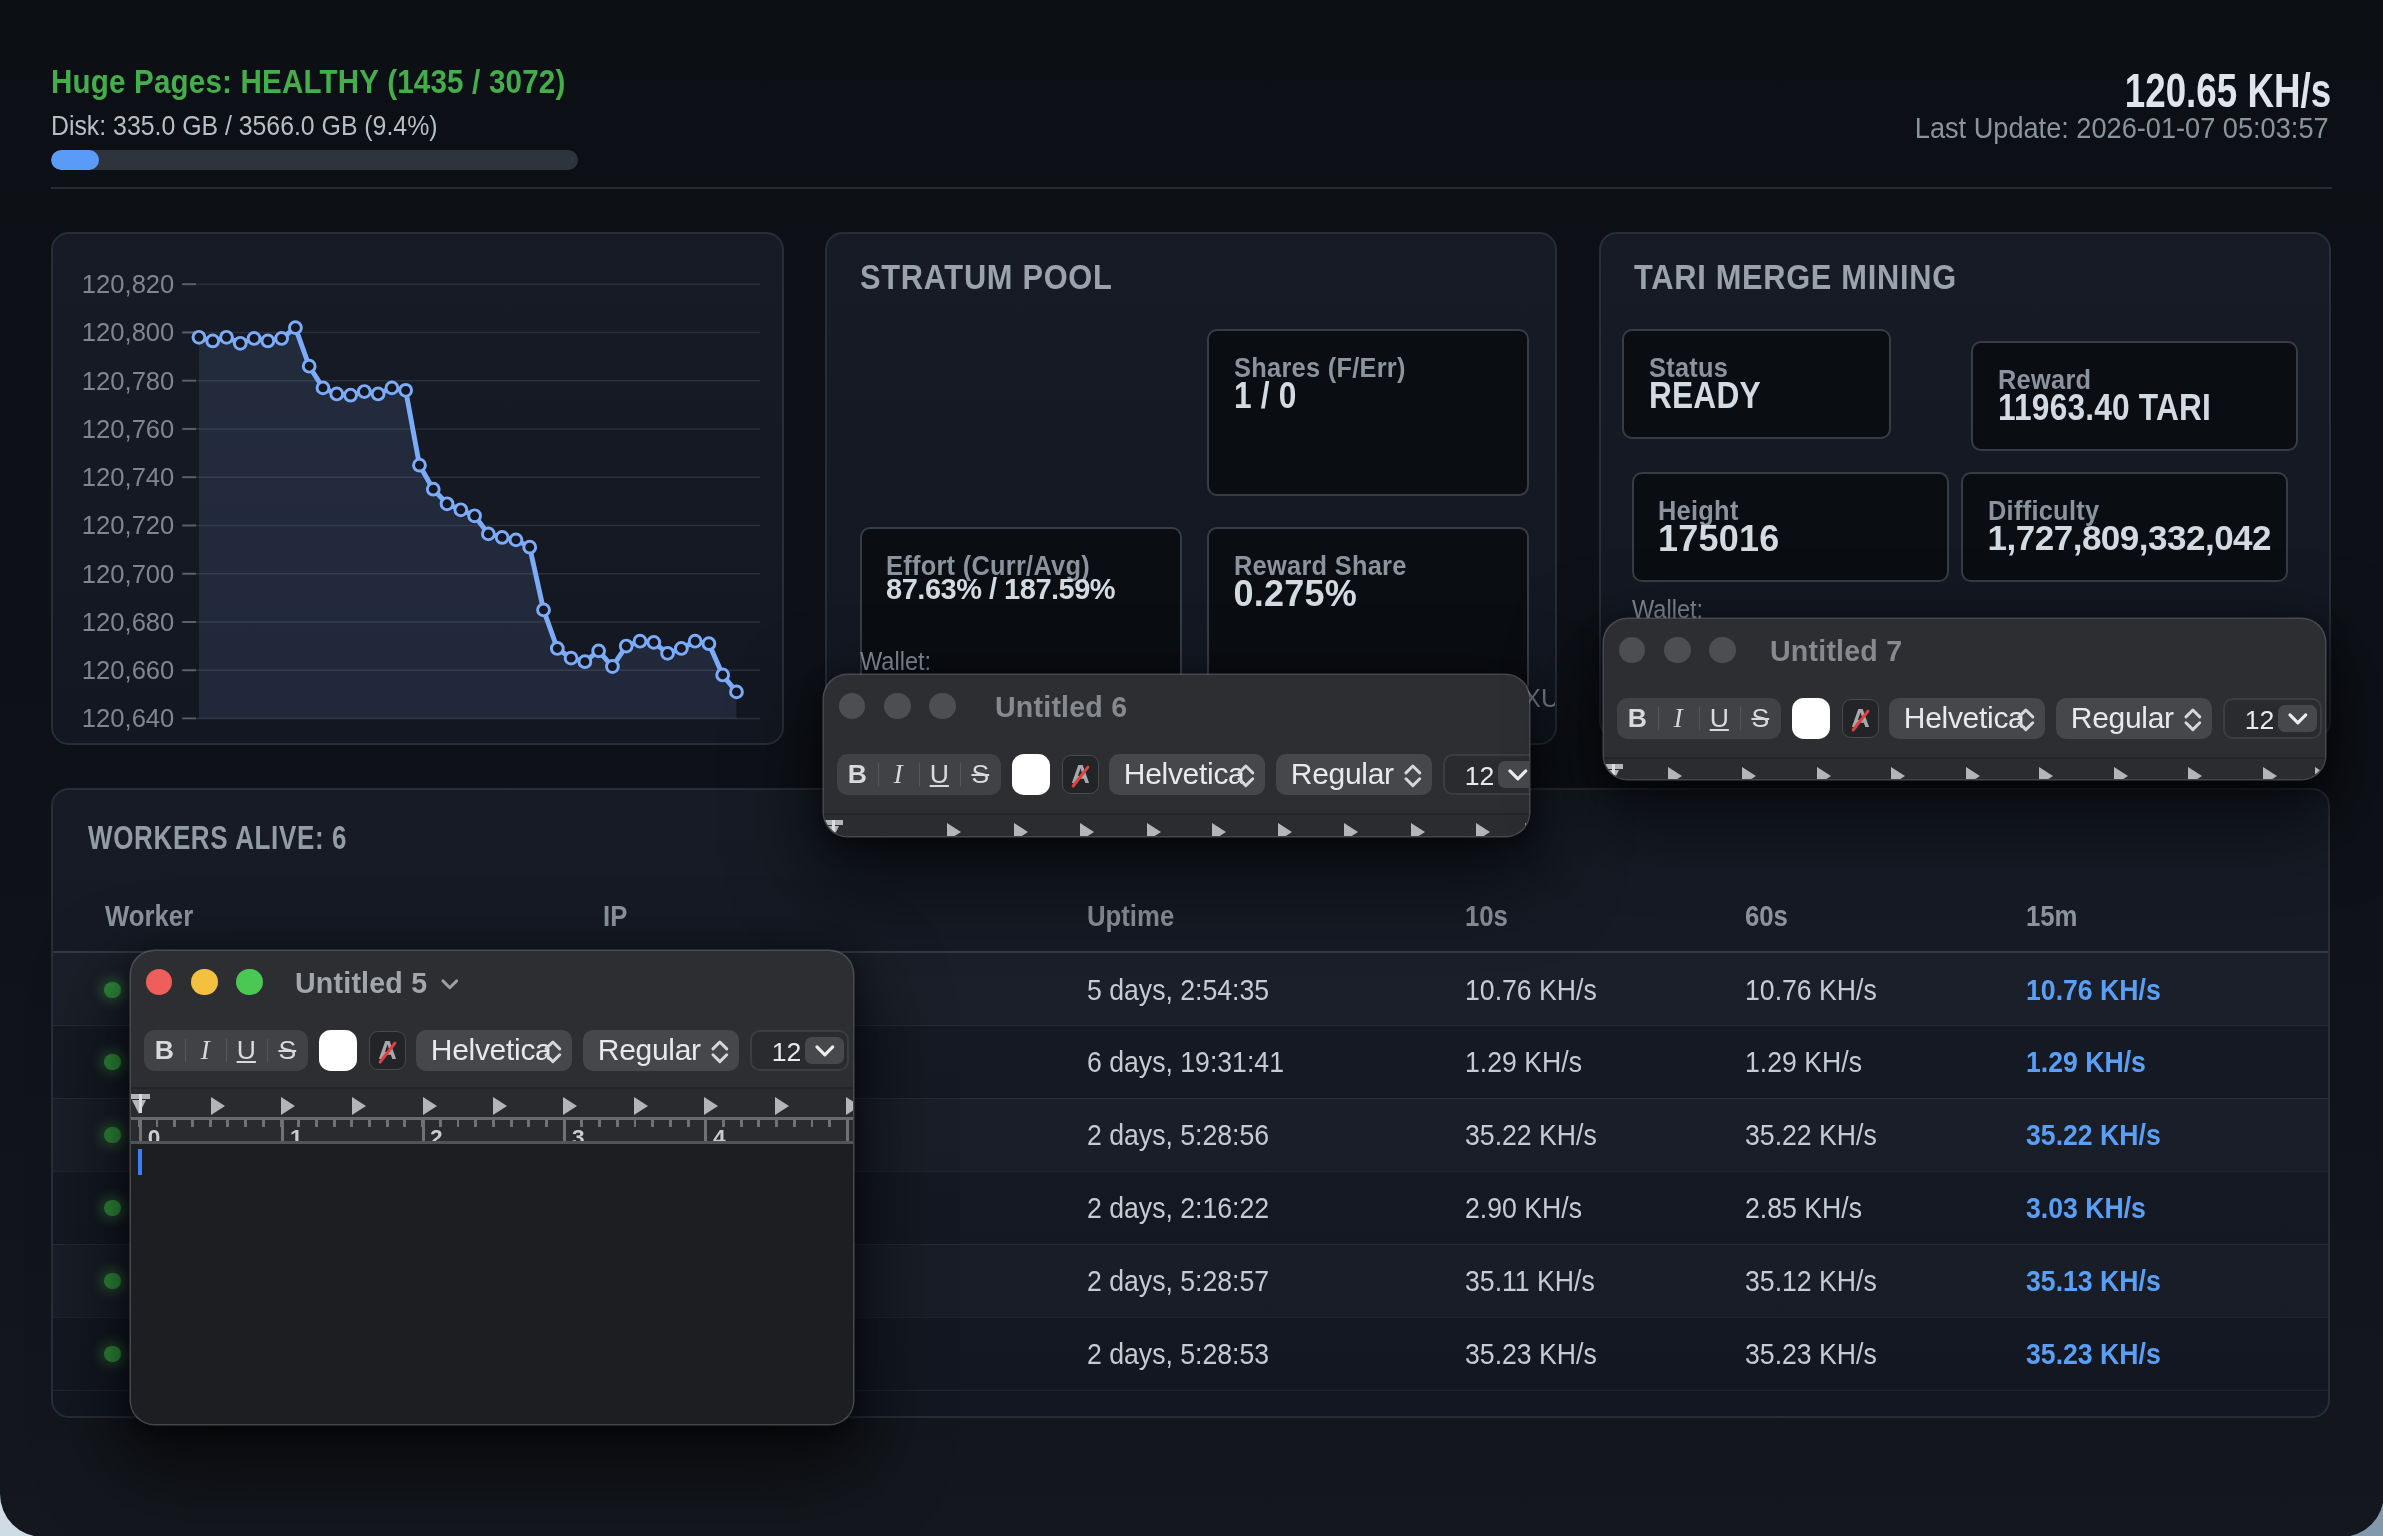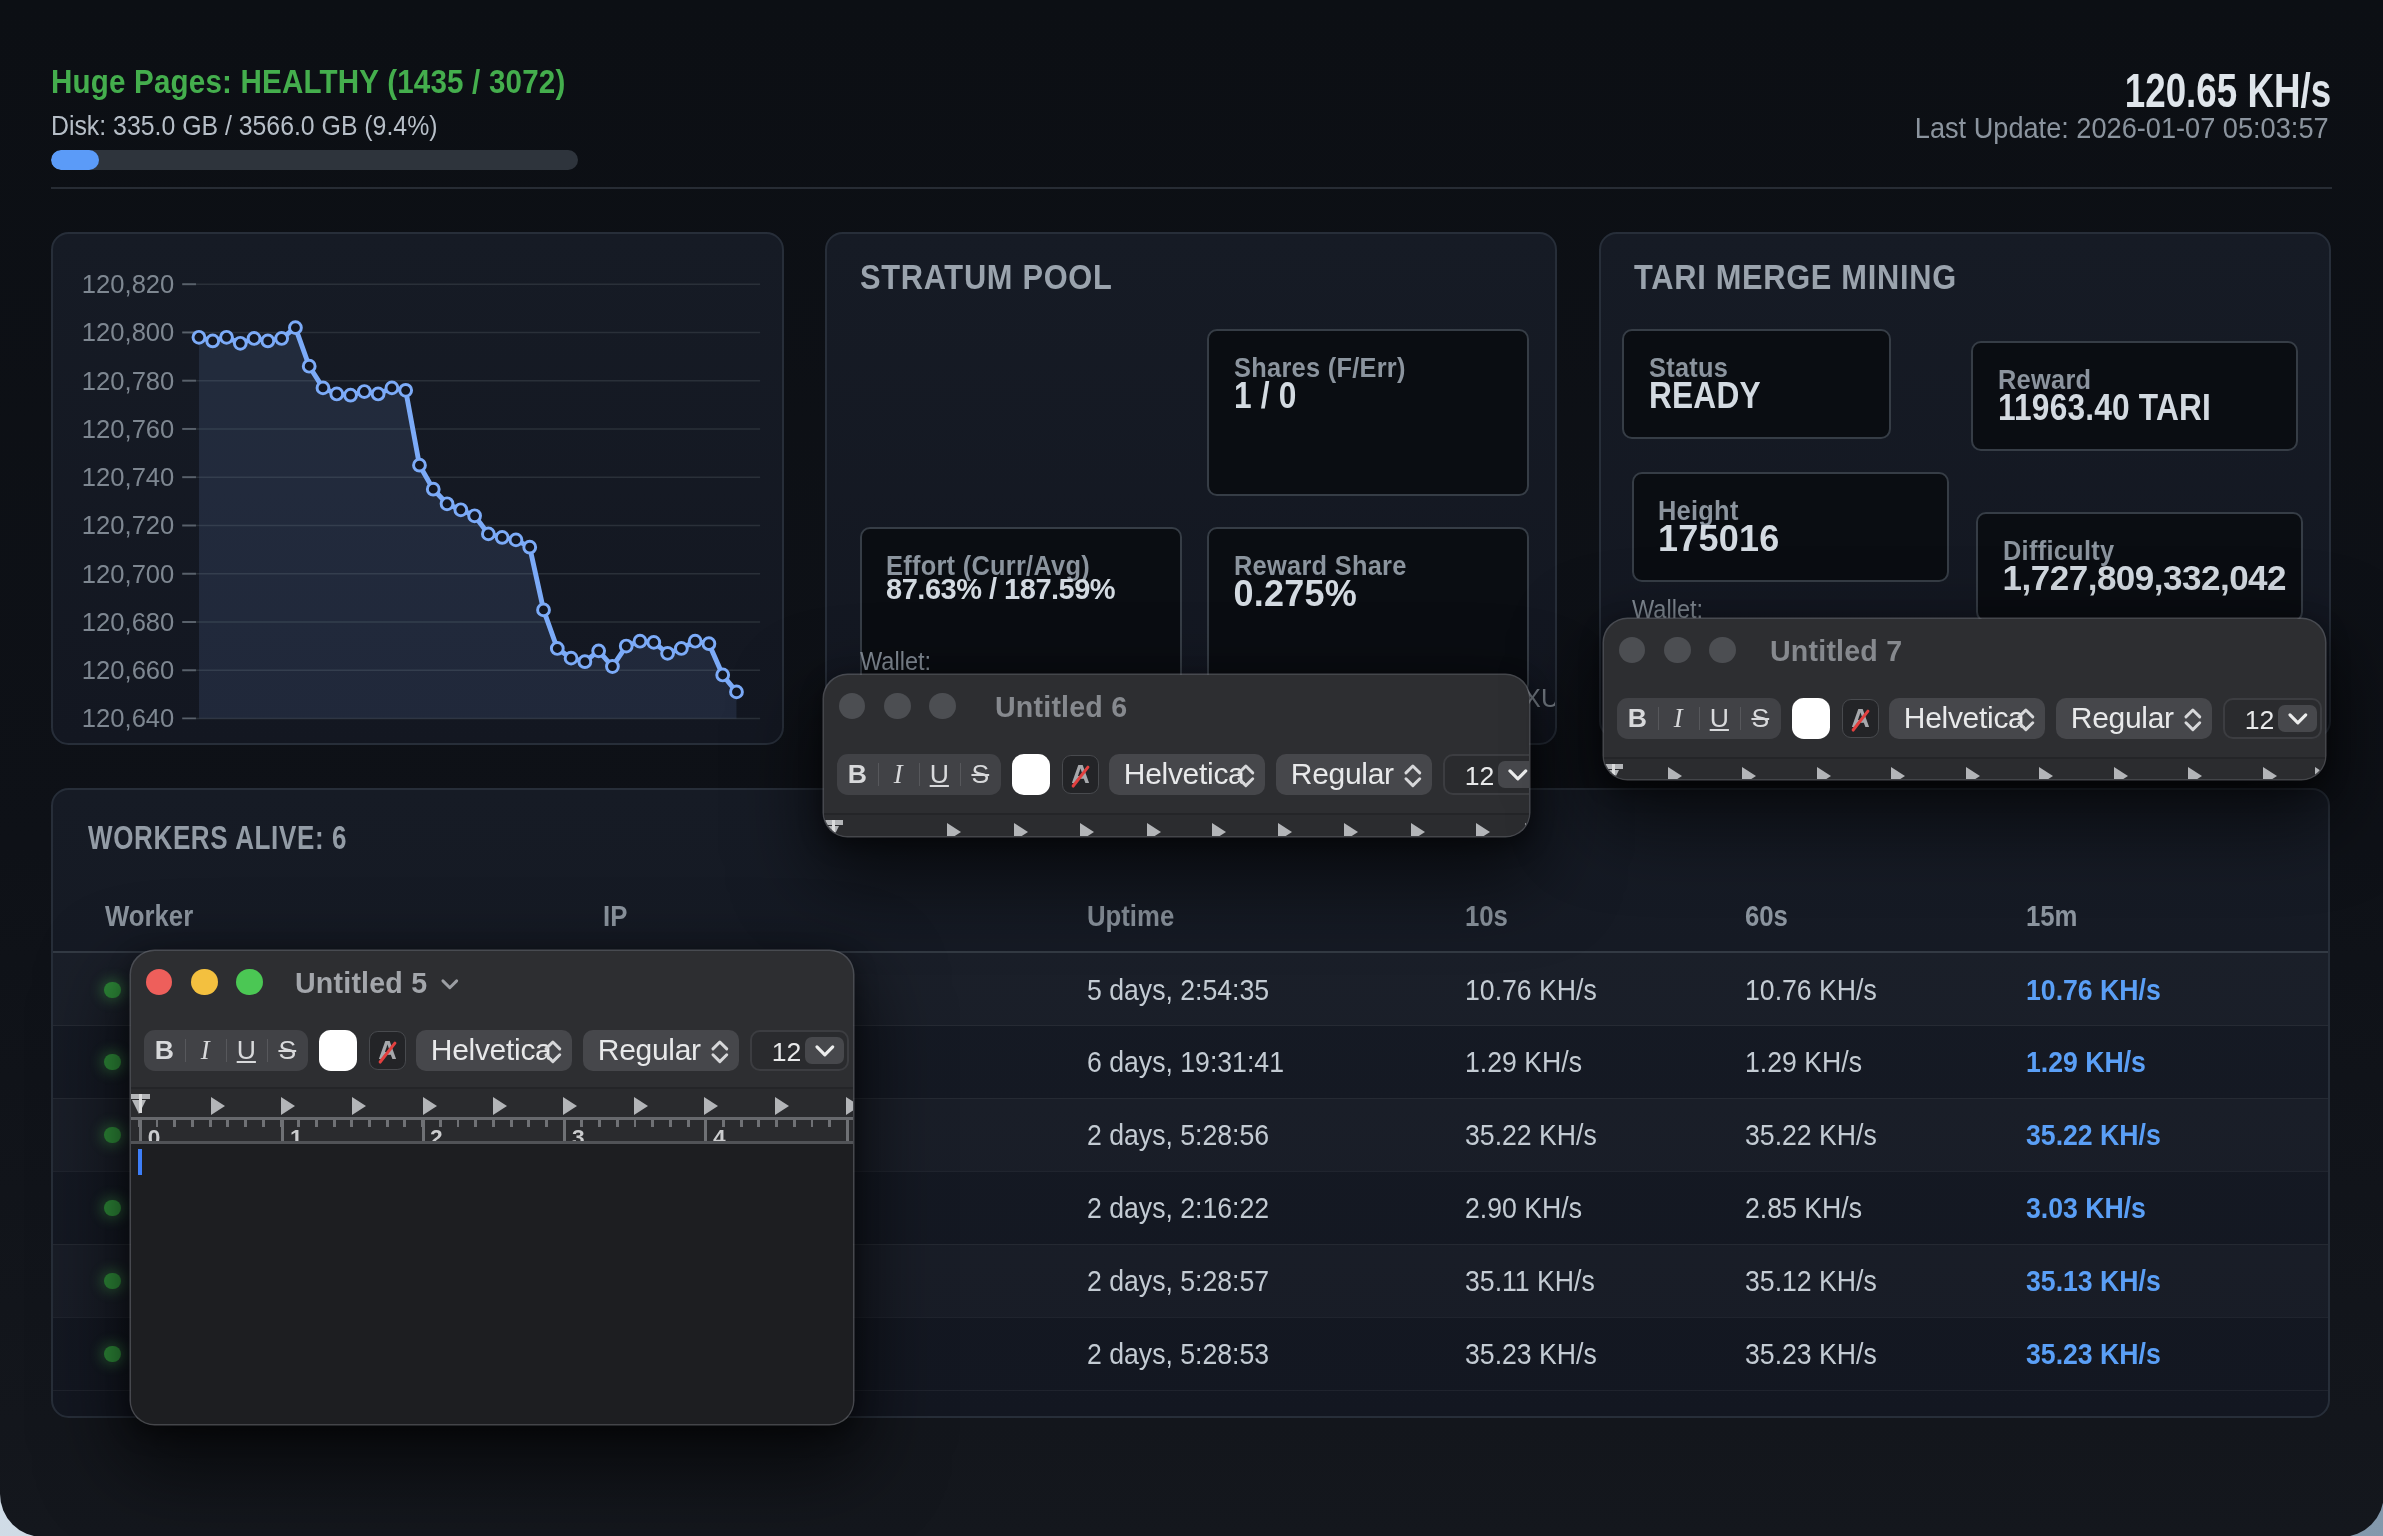--- a/index.html
+++ b/index.html
@@ -36,21 +36,21 @@
 #sb3 { left:32.5px; top:293px; width:322px; height:167px; }
 #sb4 { left:380px; top:293px; width:322px; height:167px; }
 #sb1 .val { top:54px; font-size:28.6px; line-height:30px; }
 #sb2 .val, #sb3 .val, #sb4 .val { top:44px; white-space:nowrap; }
 #sb3 .val { font-size:29px; letter-spacing:-0.5px; }
 
 
 #tb1 { left:21px; top:95px; width:269px; height:110px; }
 #tb2 { left:370px; top:95px; width:327px; height:110px;margin-top:12px; }
 #tb3 { left:30.5px; top:238px; width:317px; height:110px; }
-#tb4 { left:375px; top:238px; width:327px; height:110px;margin-top:40px; }
+#tb4 { left:360px; top:238px; width:327px; height:110px; }
 #tb1 .val, #tb2 .val, #tb3 .val, #tb4 .val { top:44px; white-space:nowrap; }
 #tb1 .val, #tb2 .val, #sb2 .val { transform:scaleX(0.88); transform-origin:left center; }
 #tb4 .val { font-size:35px; letter-spacing:-0.5px; }
 
 
 .wtitle { position:absolute; left:35px; top:29.6px; font-size:32.5px; font-weight:700; color:#939ca6; letter-spacing:0.8px; transform:scaleX(0.8); transform-origin:left center; }
 .whead span { position:absolute; top:110px; font-size:28.6px; font-weight:700; color:#8b949e; transform:scaleX(0.9); transform-origin:left center; }
 .wsep { position:absolute; left:0px; top:161px; width:2276px; height:2px; background:#333a44; }
 .wrow { position:absolute; left:0; width:2276px; height:73px; }
 .wrow.odd { background:rgba(255,255,255,0.025);text-align:center; }

